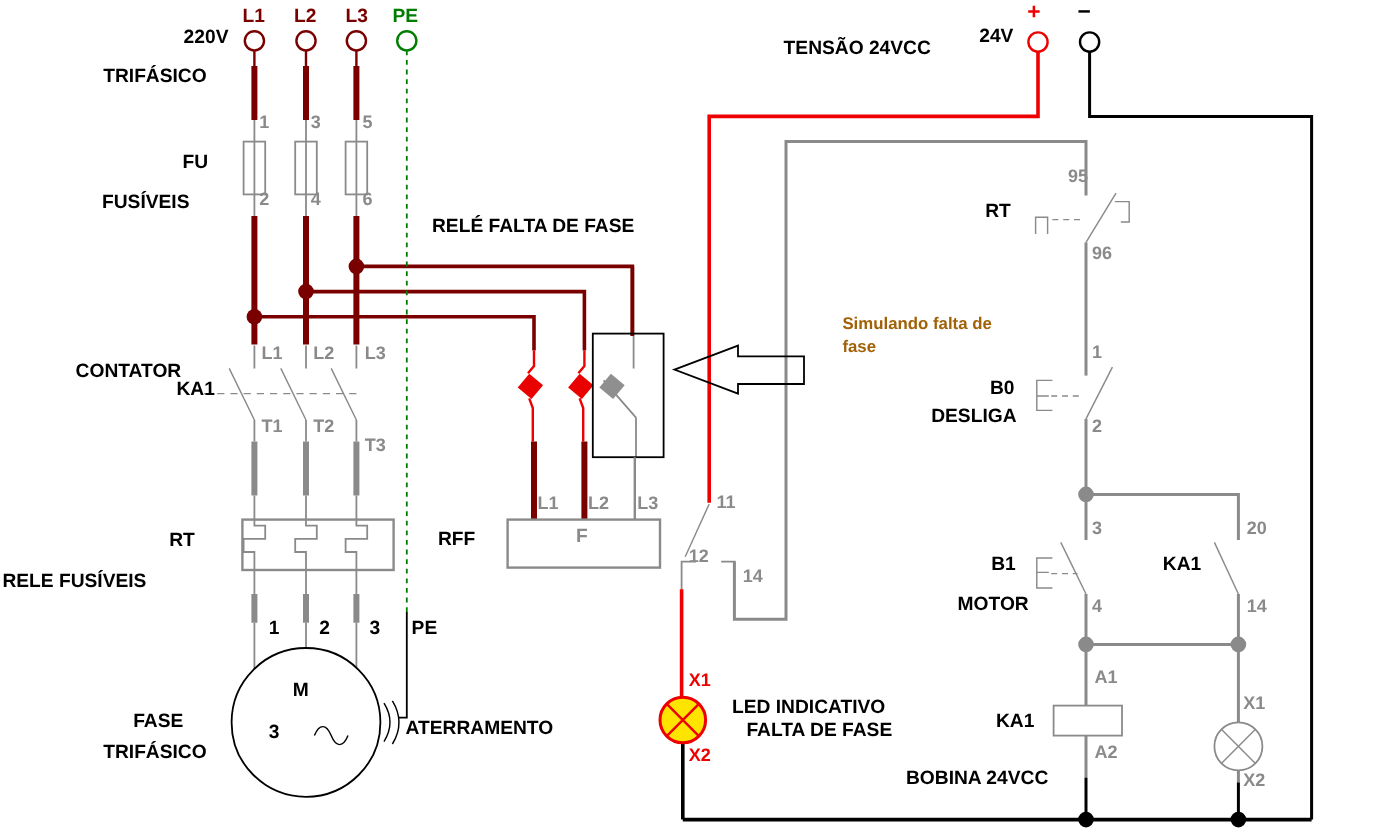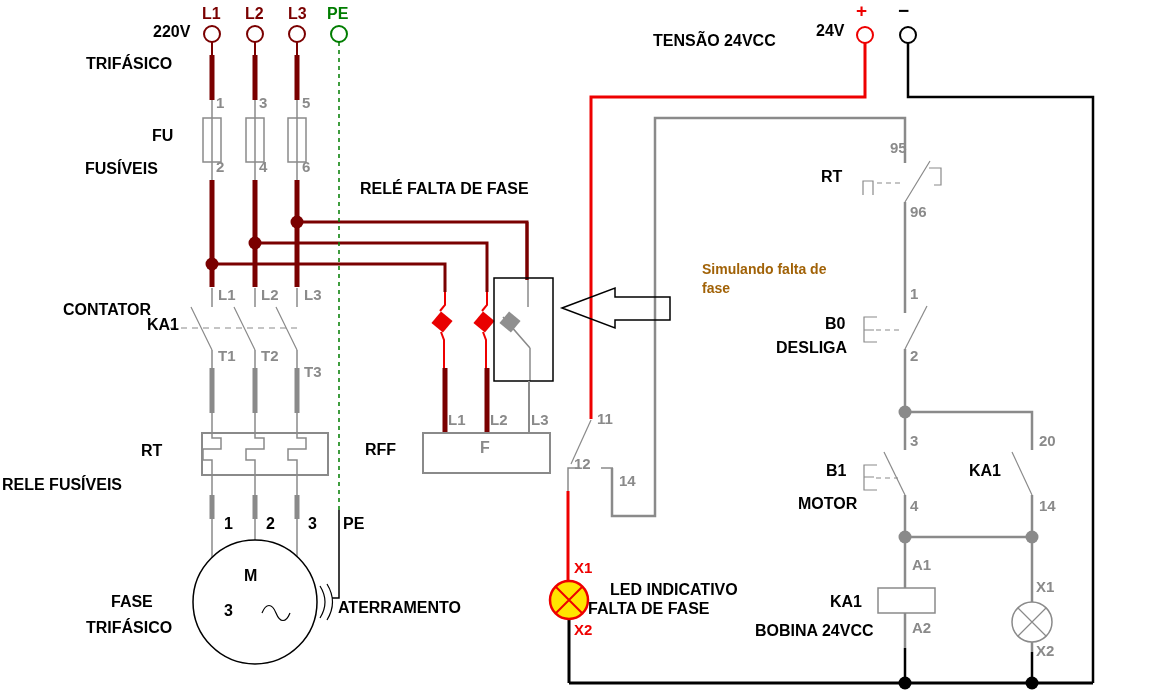--- a/index.html
+++ b/index.html
@@ -229,27 +229,27 @@
 <span class="t" style="left:798px;top:496px">MOTOR</span>
 <span class="t gy" style="left:910px;top:498px">4</span>
 
 <span class="t gy" style="left:1039px;top:433px">20</span>
 <span class="t" style="left:969px;top:463px">KA1</span>
 <span class="t gy" style="left:1039px;top:498px">14</span>
 
 <span class="t gy" style="left:912px;top:557px">A1</span>
 <span class="t" style="left:830px;top:594px">KA1</span>
 <span class="t gy" style="left:912px;top:620px">A2</span>
-<span class="t" style="left:755px;top:623px">BOBINA 24VCC</span>
+<span class="t" style="left:755px;top:641px">BOBINA 24VCC</span>
 
 <span class="t gy" style="left:1036px;top:579px">X1</span>
 <span class="t gy" style="left:1036px;top:643px">X2</span>
 
 <span class="t gy" style="left:597px;top:411px">11</span>
 <span class="t gy" style="left:574px;top:456px">12</span>
 <span class="t gy" style="left:619px;top:473px">14</span>
 
 <span class="t rd" style="left:574px;top:560px;font-size:15px">X1</span>
 <span class="t rd" style="left:574px;top:622px;font-size:15px">X2</span>
 <span class="t" style="left:610px;top:582px">LED INDICATIVO</span>
-<span class="t" style="left:588px;top:601px">FALTA DE FASE</span>
+<span class="t" style="left:622px;top:601px">FALTA DE FASE</span>
 
 </div>
 
 </body></html>

